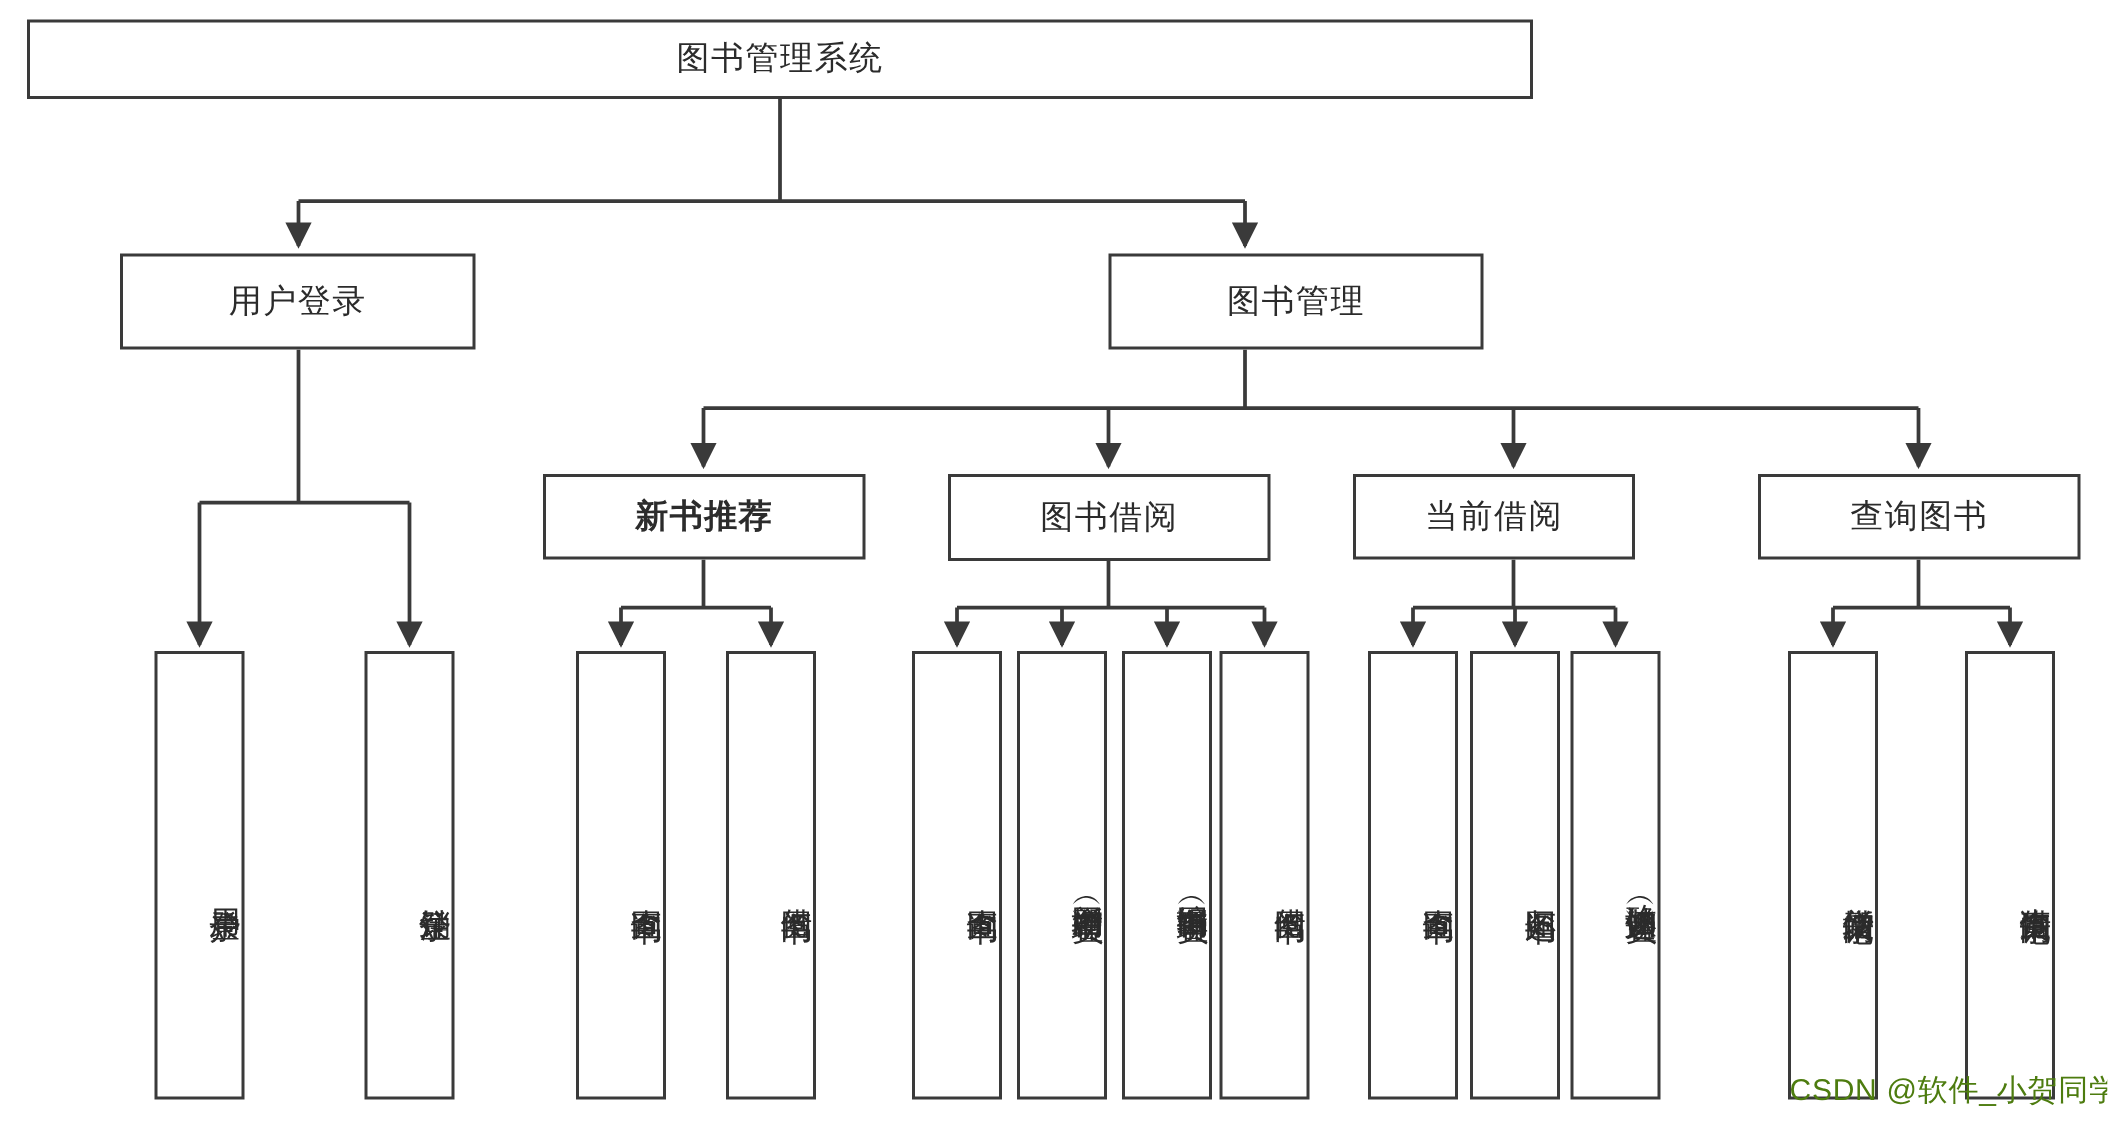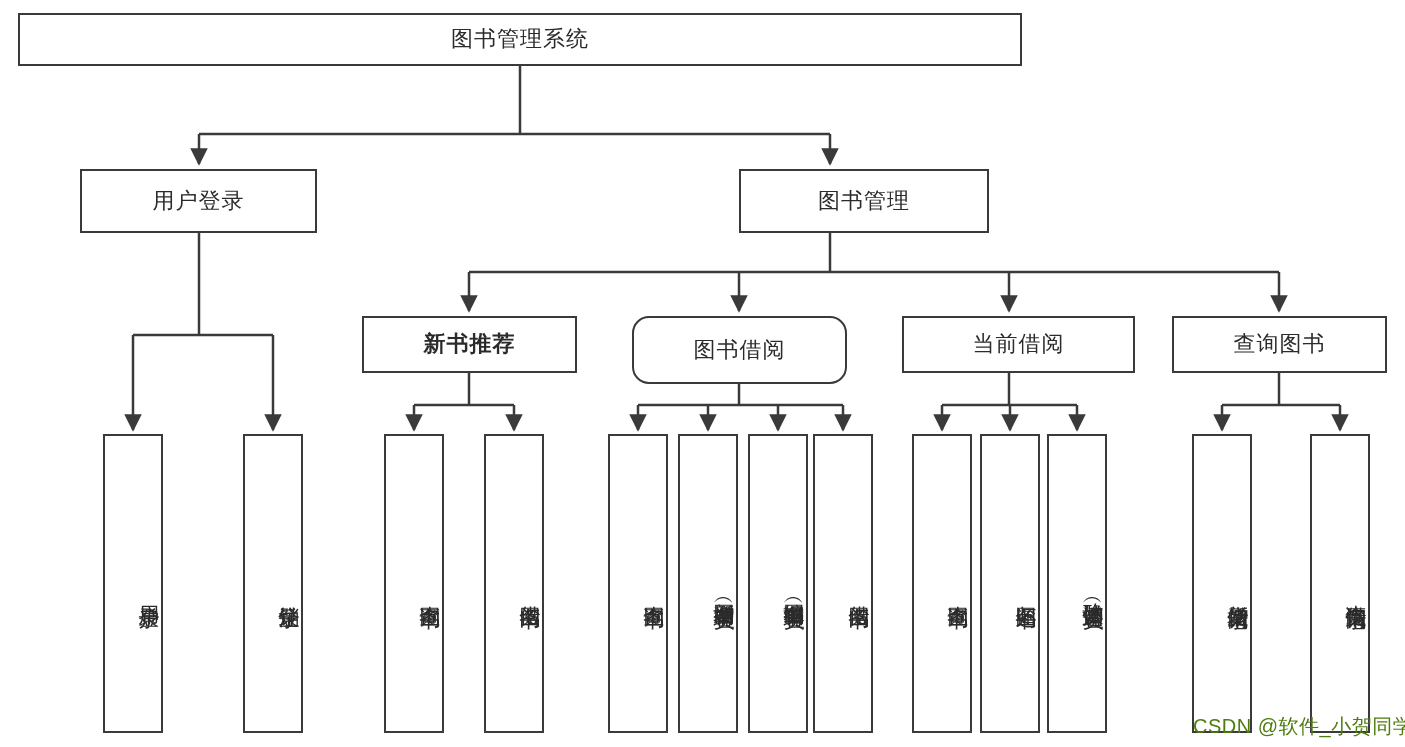--- a/index.html
+++ b/index.html
@@ -127,24 +127,24 @@
   <div class="node horiz" style="left:80px; top:169px; width:237px; height:64px;">
     <span>用户登录</span>
   </div>
   <div class="node horiz" style="left:711px; top:169px; width:250px; height:64px;margin-left:28px;">
     <span>图书管理</span>
   </div>
 
   <div class="node horiz" style="left:362px; top:316px; width:215px; height:57px;font-weight:bold;">
     <span>新书推荐</span>
   </div>
-  <div class="node horiz" style="left:632px; top:316px; width:215px; height:68px;border-radius:17px;">
+  <div class="node horiz" style="left:632px; top:316px; width:215px; height:58px;">
     <span>图书借阅</span>
   </div>
-  <div class="node horiz" style="left:902px; top:316px; width:233px; height:57px;">
+  <div class="node horiz" style="left:902px; top:316px; width:188px; height:57px;">
     <span>当前借阅</span>
   </div>
   <div class="node horiz" style="left:1172px; top:316px; width:215px; height:57px;">
     <span>查询图书</span>
   </div>
 
   <div class="node vert" style="left:103px; top:434px; width:60px; height:299px;">
     <span class="vtext">用户登录</span>
   </div>
   <div class="node vert" style="left:243px; top:434px; width:60px; height:299px;">

